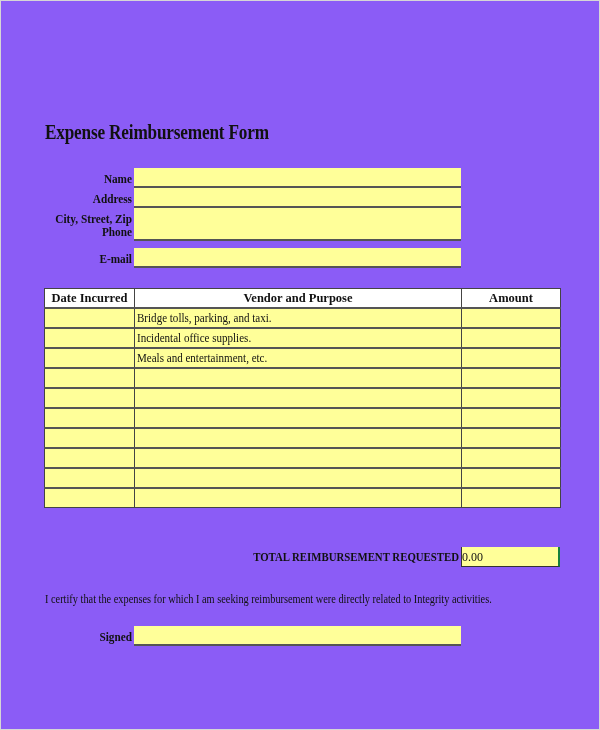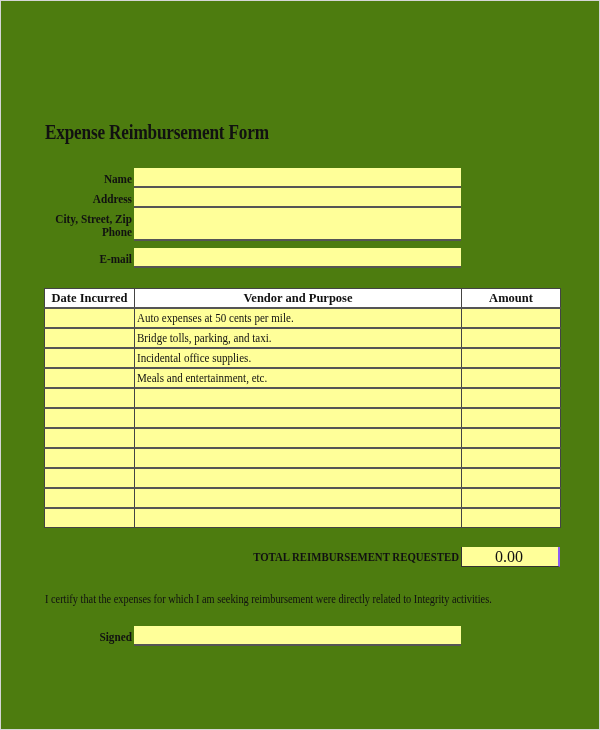--- a/index.html
+++ b/index.html
@@ -1,29 +1,29 @@
 <!DOCTYPE html>
 <html><head>
   <meta charset="utf-8">
   <style>
     html, body { margin: 0; padding: 0; background: #ffffff; }
     body { width: 600px; height: 730px; position: relative; overflow: hidden; font-family: "Liberation Serif", "DejaVu Serif", serif; color: #111; }
-    .page { position: absolute; left: 0; top: 0; width: 598px; height: 728px; border: 1px solid #d6d6d6; background: #4d7c0f; }
+    .page { position: absolute; left: 0; top: 0; width: 598px; height: 728px; border: 1px solid #d6d6d6; background: #8b5cf6; }
     .title { position: absolute; left: 44px; top: 120px; font-size: 20px; font-weight: bold; letter-spacing: -0.2px; transform: scaleX(0.86); transform-origin: left top; white-space: nowrap; }
     .info-row { position: absolute; left: 0; height: 30px; width: 460px; }
     .info-label { position: absolute; right: 329px; width: 120px; text-align: right; font-weight: bold; font-size: 12.5px; line-height: 20px; top: 1px; white-space: nowrap; transform: scaleX(0.9); transform-origin: right center; }
     .info-field { position: absolute; left: 133px; width: 327px; height: 18px; background: #ffff99; border-bottom: 2px solid #555; }
     table.exp { position: absolute; left: 43px; top: 287px; width: 516px; border-collapse: collapse; table-layout: fixed; padding-left: 7px; }
     table.exp th, table.exp td { border: 1px solid #444; height: 18px; padding: 0 2px; font-size: 12px; line-height: 18px; white-space: nowrap; overflow: hidden; }
     table.exp th { background: #ffffff; font-weight: bold; text-align: center; font-size: 12.5px; }
     table.exp td { background: #ffff99; }
     table.exp tr.data td { border-top: 2px solid #555; }
     .vendor-text { display: inline-block; transform: scaleX(0.92); transform-origin: left center; }
     .total-label { position: absolute; left: 200px; width: 258px; top: 546px; height: 20px; line-height: 20px; text-align: right; font-weight: bold; font-size: 12px; white-space: nowrap; transform: scaleX(0.9); transform-origin: right center; }
-    .total-value { position: absolute; left: 460px; top: 546px; width: 96px; height: 20px; background: #ffff99; border-right: 2px solid #8b5cf6; border-bottom: 1px solid #333; border-left: 1px solid #333; text-align: center; font-size: 16px; line-height: 20px; padding-right: 2px; box-sizing: border-box; width: 99px; }
+    .total-value { position: absolute; left: 460px; top: 546px; width: 96px; height: 20px; background: #ffff99; border-right: 2px solid #15803d; border-bottom: 1px solid #333; border-left: 1px solid #333; text-align: left; font-size: 12px; line-height: 20px; padding-right: 2px; box-sizing: border-box; width: 99px; }
     .certify { position: absolute; left: 44px; top: 591px; font-size: 12px; white-space: nowrap; transform: scaleX(0.86); transform-origin: left top; }
     .sign-row { position: absolute; left: 0; height: 36px; width: 460px; }
   </style>
 </head>
 <body>
 
 <div class="page">
 
   <div class="title">Expense Reimbursement Form</div>
 
@@ -55,25 +55,20 @@
       <col style="width:99px">
     </colgroup>
     <thead>
       <tr>
         <th>Date Incurred</th>
         <th>Vendor and Purpose</th>
         <th>Amount</th>
       </tr>
     </thead>
     <tbody>
-      <tr class="data">
-        <td></td>
-        <td><span class="vendor-text">Auto expenses at 50 cents per mile.</span></td>
-        <td></td>
-      </tr>
       <tr class="data">
         <td></td>
         <td><span class="vendor-text">Bridge tolls, parking, and taxi.</span></td>
         <td></td>
       </tr>
       <tr class="data">
         <td></td>
         <td><span class="vendor-text">Incidental office supplies.</span></td>
         <td></td>
       </tr>

